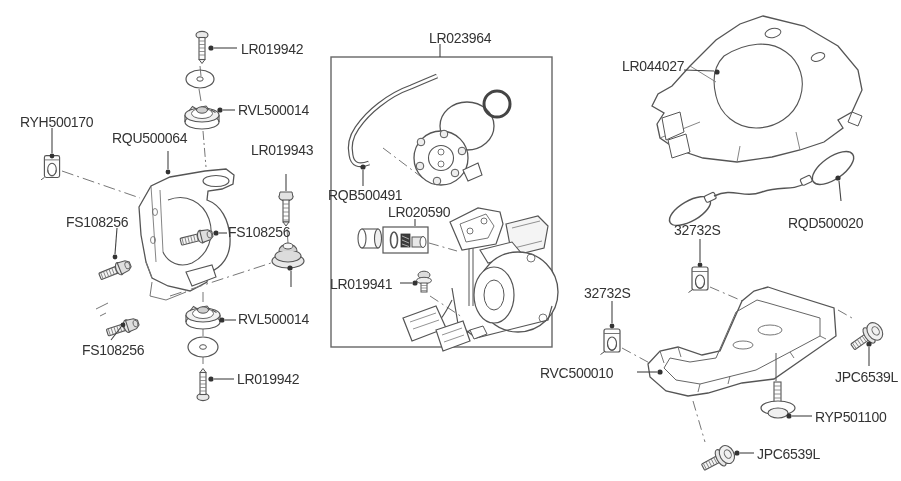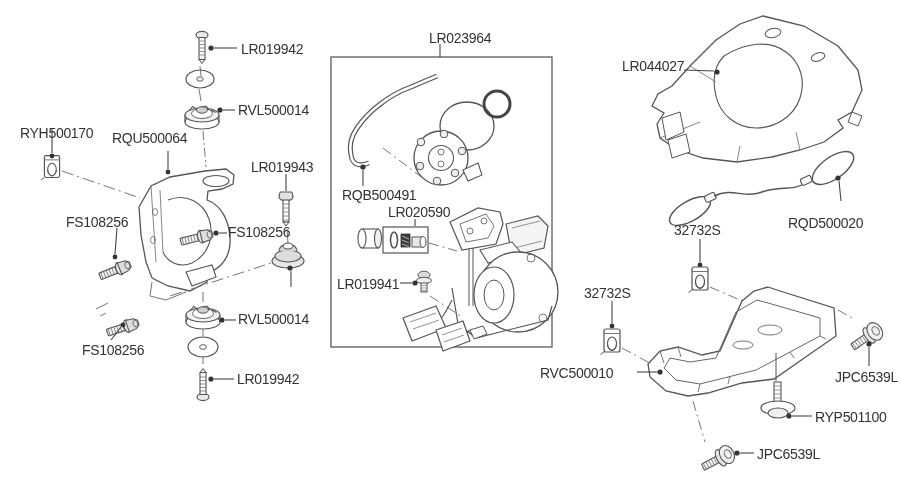--- a/index.html
+++ b/index.html
@@ -298,32 +298,32 @@
   <line x1="693" y1="401" x2="705" y2="442" stroke="#777" stroke-width="1" stroke-dasharray="10 4 2 4"></line>
   <g>
     <use href="#sym-screw" transform="translate(726,455) rotate(-28)"></use>
     <circle cx="737" cy="453" r="2.6" fill="#333"></circle>
     <line x1="740" y1="453" x2="754" y2="453" stroke="#444" stroke-width="1.1"></line>
   </g>
 </svg>
 
   <div class="lbl" style="left:241px;top:41px">LR019942</div>
   <div class="lbl" style="left:238px;top:102px">RVL500014</div>
-  <div class="lbl" style="left:20px;top:125px">RYH500170</div>
+  <div class="lbl" style="left:20px;top:114px">RYH500170</div>
   <div class="lbl" style="left:112px;top:130px">RQU500064</div>
-  <div class="lbl" style="left:251px;top:159px">LR019943</div>
+  <div class="lbl" style="left:251px;top:142px">LR019943</div>
   <div class="lbl" style="left:66px;top:214px">FS108256</div>
   <div class="lbl" style="left:228px;top:224px">FS108256</div>
   <div class="lbl" style="left:82px;top:342px">FS108256</div>
   <div class="lbl" style="left:238px;top:311px">RVL500014</div>
   <div class="lbl" style="left:237px;top:371px">LR019942</div>
   <div class="lbl" style="left:429px;top:30px">LR023964</div>
-  <div class="lbl" style="left:342px;top:187px">RQB500491</div>
+  <div class="lbl" style="left:328px;top:187px">RQB500491</div>
   <div class="lbl" style="left:388px;top:204px">LR020590</div>
-  <div class="lbl" style="left:337px;top:276px">LR019941</div>
+  <div class="lbl" style="left:330px;top:276px">LR019941</div>
   <div class="lbl" style="left:622px;top:58px">LR044027</div>
   <div class="lbl" style="left:788px;top:215px">RQD500020</div>
   <div class="lbl" style="left:674px;top:222px">32732S</div>
   <div class="lbl" style="left:584px;top:285px">32732S</div>
   <div class="lbl" style="left:540px;top:365px">RVC500010</div>
   <div class="lbl" style="left:835px;top:369px">JPC6539L</div>
   <div class="lbl" style="left:815px;top:409px">RYP501100</div>
   <div class="lbl" style="left:757px;top:446px">JPC6539L</div>
 </div>
 

